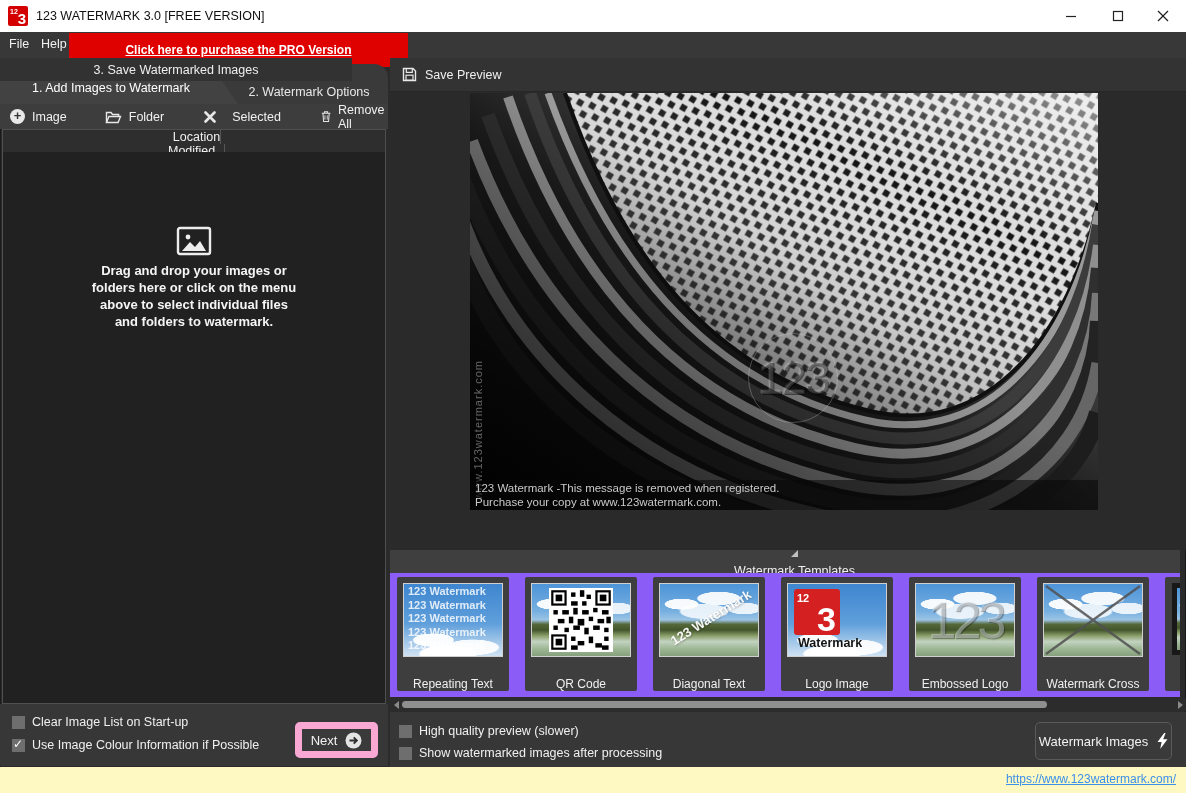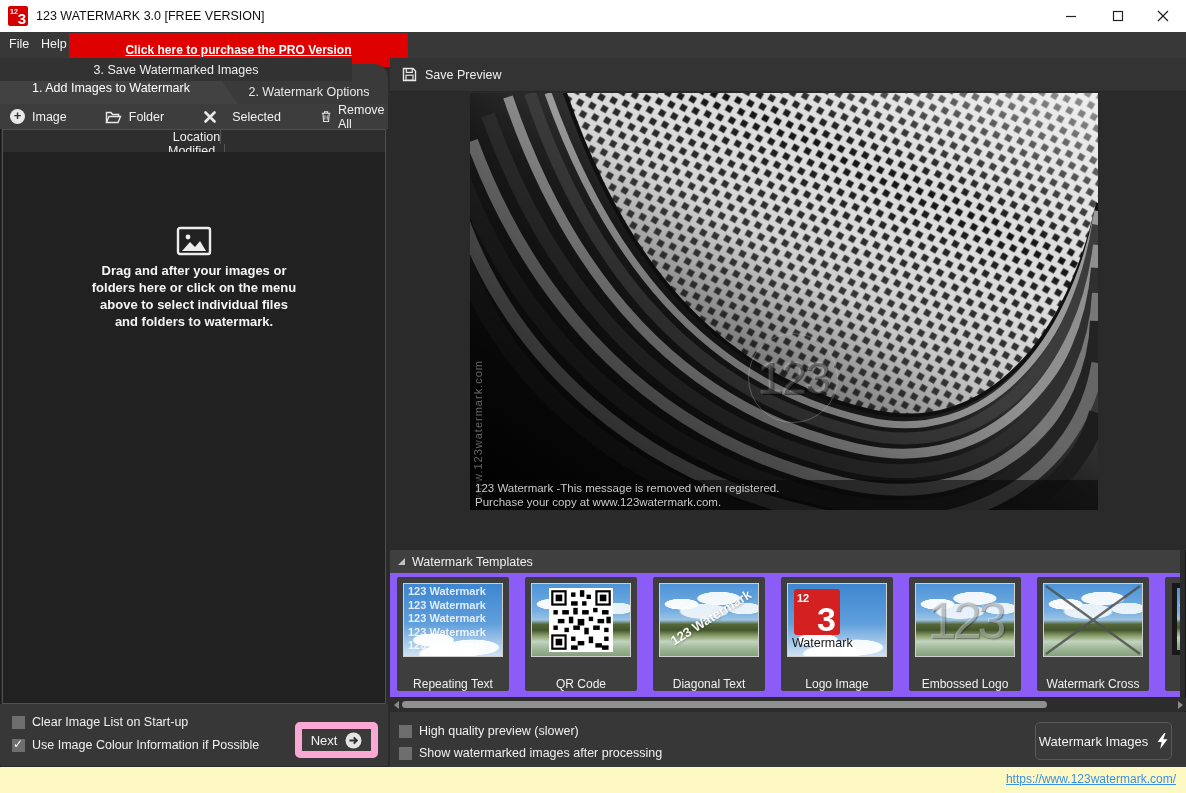--- a/index.html
+++ b/index.html
@@ -68,22 +68,22 @@
   .wm-side{position:absolute;left:2px;bottom:10px;writing-mode:vertical-rl;transform:rotate(180deg);
            font-size:11px;color:rgba(195,195,195,0.5);letter-spacing:1px;}
   .wm-logo{position:absolute;left:278px;top:240px;width:88px;height:88px;border-radius:50%;
            border:1px solid rgba(225,225,225,0.28);display:flex;align-items:center;justify-content:center;}
   .wm-logo span{font-size:46px;letter-spacing:-2px;color:rgba(255,255,255,0.13);
                 text-shadow:1px 1px 0 rgba(0,0,0,0.45),-1px -1px 0 rgba(255,255,255,0.12);}
   .wm-footer{position:absolute;left:0;right:0;bottom:0;height:30px;background:rgba(8,8,8,0.55);
              padding:1px 5px;box-sizing:border-box;color:#c9c9c9;font-size:11.5px;line-height:14px;}
   
   .tpl-header{position:absolute;left:390px;top:550px;width:790px;height:23px;background:#3f3f3f;
-              display:flex;align-items:center;gap:7px;padding-left:8px;box-sizing:border-box;
-              color:#f0f0f0;font-size:12.5px;}
+              display:flex;align-items:center;gap:7px;padding-left:19px;box-sizing:border-box;
+              color:#f0f0f0;font-size:12.5px;flex-direction:column;}
   .tri{width:0;height:0;border-left:7px solid transparent;border-bottom:7px solid #c0c0c0;}
   .tpl-row{position:absolute;left:390px;top:573px;width:790px;height:124px;background:#8b5cf6;
            display:flex;gap:16px;padding:4px 0 0 7px;box-sizing:border-box;overflow:hidden;}
   .tpl-card{flex:0 0 112px;height:114px;background:#3e3e3e;border-radius:2px;display:flex;
             flex-direction:column;align-items:center;}
   .thumb{width:98px;height:72px;margin-top:6px;border:1px solid #d0d0d0;box-sizing:content-box;
          position:relative;overflow:hidden;}
   .tpl-label{margin-top:20px;font-size:12px;color:#f0f0f0;white-space:nowrap;}
   .lt{background:
       radial-gradient(28px 9px at 22% 28%,rgba(255,255,255,0.95) 58%,rgba(255,255,255,0) 62%),
@@ -98,21 +98,21 @@
       linear-gradient(180deg,#3e86cf 0%,#5f9fdb 55%,#9dc4e8 78%,#cfe2f2 100%);}
   .rep-lines{position:absolute;left:4px;top:1px;line-height:13.5px;font-size:11px;font-weight:bold;
              color:rgba(255,255,255,0.82);}
   .diag-text{position:absolute;left:-4px;top:26px;width:110px;text-align:center;transform:rotate(-32deg);
              font-size:13px;font-weight:bold;color:rgba(255,255,255,0.95);text-shadow:0 1px 2px rgba(0,0,0,0.3);}
   .emb-text{position:absolute;left:0;top:0;width:100%;height:100%;display:flex;align-items:center;justify-content:center;
             font-size:52px;letter-spacing:-4px;color:rgba(235,243,250,0.4);text-shadow:1px 1px 1px rgba(0,0,0,0.35);}
   .logo-sq{position:absolute;left:6px;top:5px;width:46px;height:46px;background:#d42020;border-radius:3px;}
   .logo-sq .s{position:absolute;left:3px;top:3px;color:#fff;font-size:11px;font-weight:bold;}
   .logo-sq .b{position:absolute;right:4px;bottom:-4px;color:#fff;font-size:34px;font-weight:bold;}
-  .logo-word{position:absolute;left:4px;top:52px;font-size:12.5px;font-weight:normal;color:#141414;}
+  .logo-word{position:absolute;left:10px;top:52px;font-size:12.5px;font-weight:bold;color:#141414;}
   .qr-box{position:absolute;left:17px;top:4px;width:64px;height:64px;background:#fff;padding:0;}
   .border-thumb{box-sizing:border-box;border:5px solid #181818;width:98px;height:72px;}
   
   .h-scroll{position:absolute;left:390px;top:698px;width:796px;height:13px;background:#2c2c2c;
             display:flex;align-items:center;}
   .sb-arrow{width:12px;height:13px;display:flex;align-items:center;justify-content:center;}
   .arr-l{width:0;height:0;border-top:4px solid transparent;border-bottom:4px solid transparent;border-right:5px solid #8a8a8a;}
   .arr-r{width:0;height:0;border-top:4px solid transparent;border-bottom:4px solid transparent;border-left:5px solid #8a8a8a;}
   .sb-track{flex:1;height:13px;position:relative;}
   .sb-thumb{position:absolute;left:0;top:3px;width:645px;height:7px;border-radius:3.5px;background:#8f8f8f;}
@@ -203,21 +203,21 @@
     <div class="col-items">Items</div>
   </div>
 
   <div class="list-body">
     <svg class="empty-icon" width="36" height="30" viewBox="0 0 36 30">
       <rect x="2" y="2" width="32" height="26" rx="2" fill="none" stroke="#ededed" stroke-width="2.4"></rect>
       <circle cx="12" cy="11" r="2.4" fill="#ededed"></circle>
       <path d="M6 25 L14 16 L19 21 L24 15 L30 25 Z" fill="#ededed"></path>
     </svg>
     <div class="empty-text">
-      <div>Drag and after your images or</div>
+      <div>Drag and drop your images or</div>
       <div>folders here or click on the menu</div>
       <div>above to select individual files</div>
       <div>and folders to watermark.</div>
     </div>
   </div>
 
   <div class="left-options">
     <div class="cb-row" style="left:12px;top:11px;">
       <span class="cb"></span>
       <span>Clear Image List on Start-up</span>

